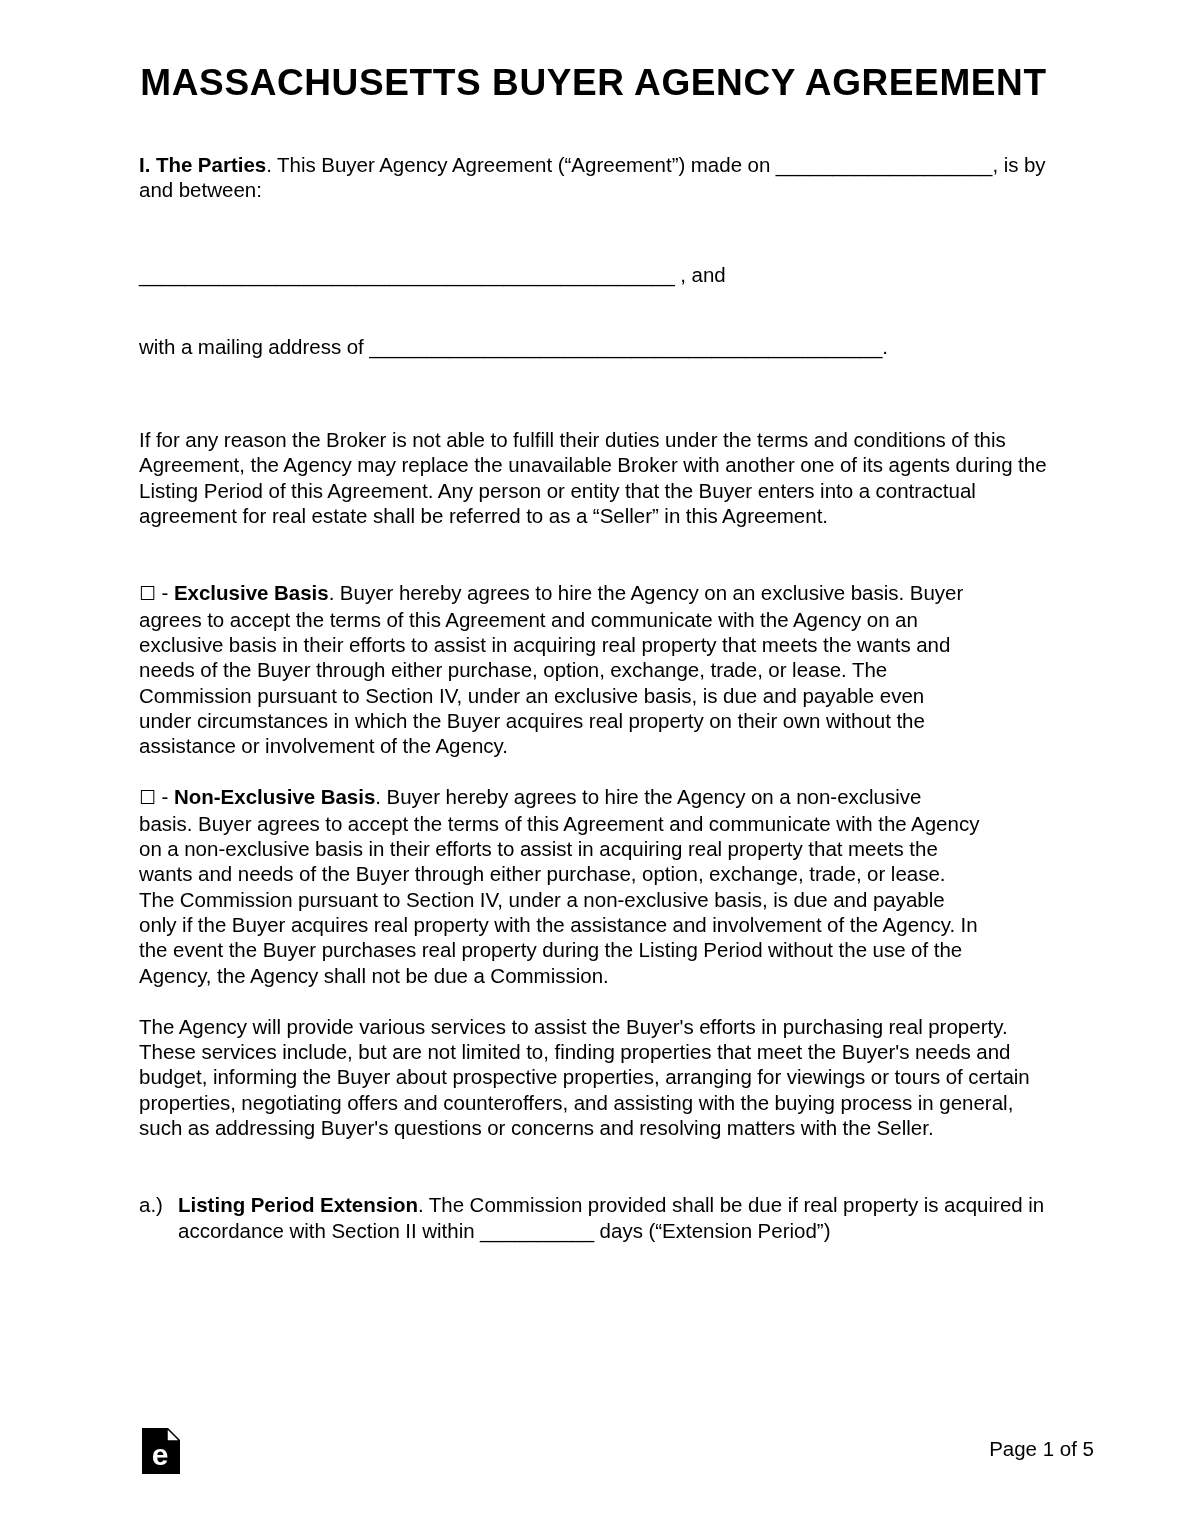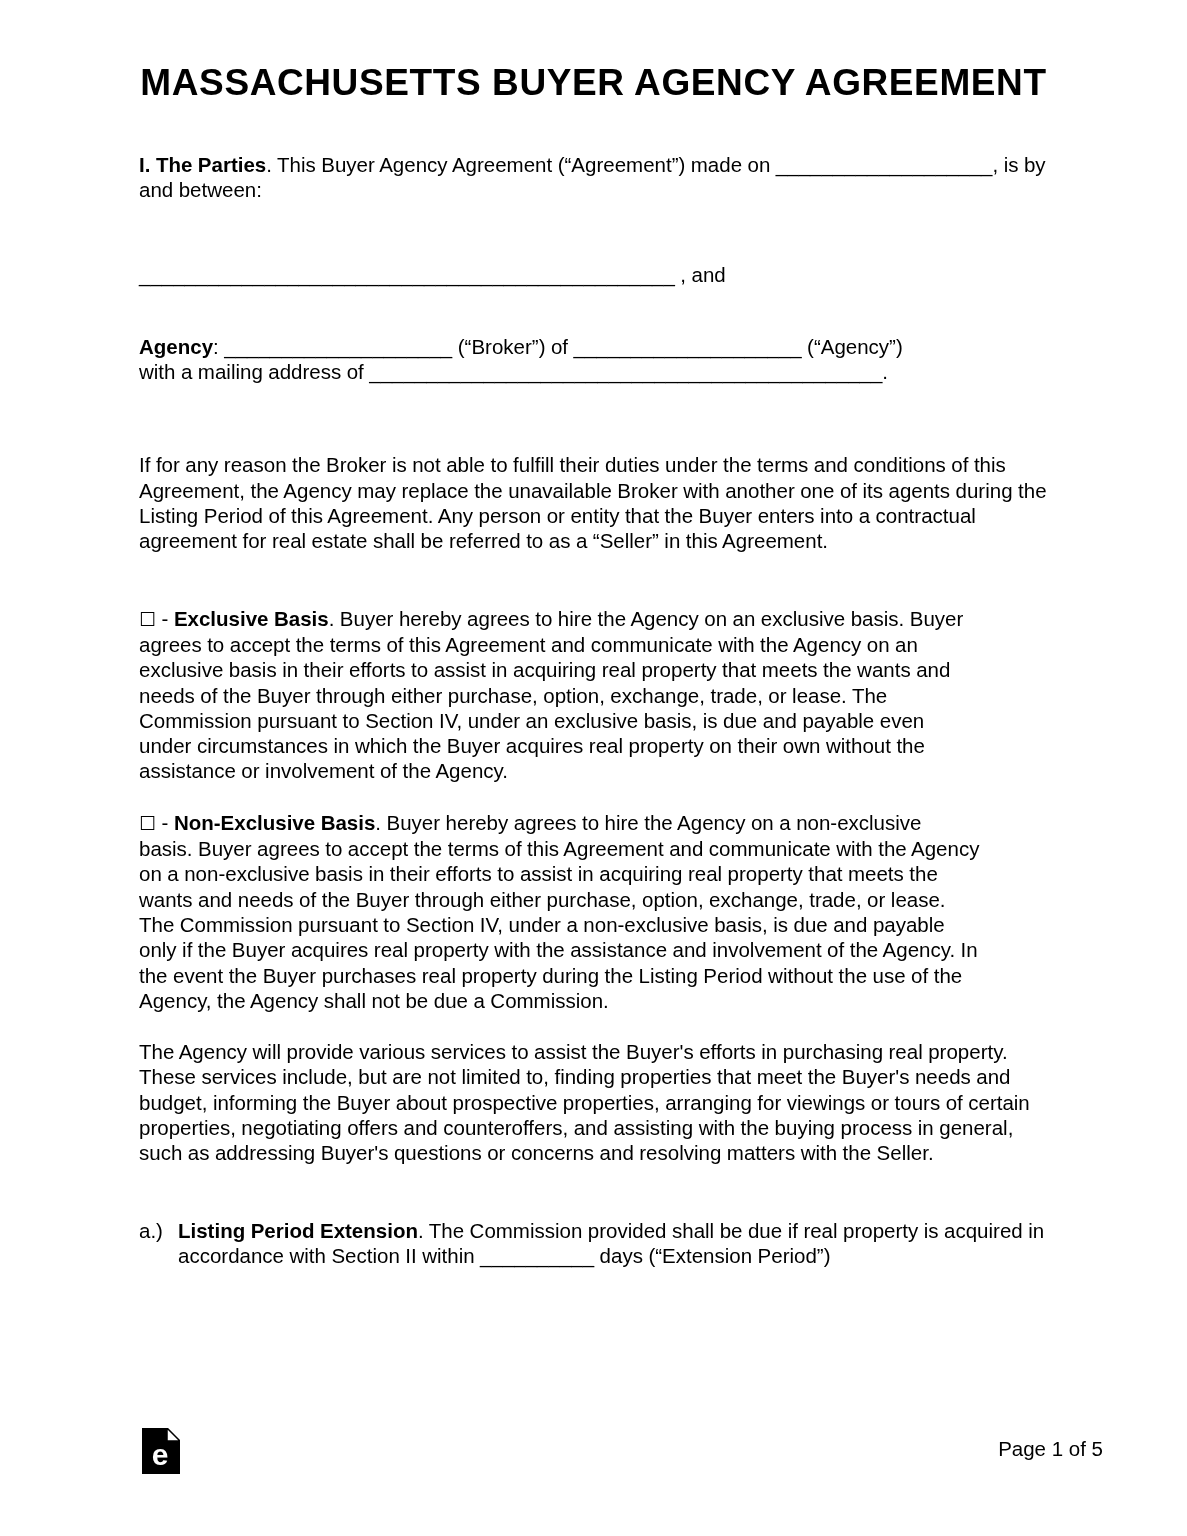--- a/index.html
+++ b/index.html
@@ -73,21 +73,21 @@
   }
   .logo {
     position: absolute;
     left: 142px;
     top: 4px;
     width: 38px;
     height: 46px;
   }
   .page-number {
     position: absolute;
-    right: 84px;
+    right: 93px;
     top: 12px;
     font-size: 20.5px;
     line-height: 26px;
     text-align: right;
     white-space: nowrap;
   }
 </style>
 </head>
 <body>
 
@@ -101,21 +101,20 @@
 
     <div class="gap-lg"></div>
 
 
     <div class="gap-sm"></div>
 
     <p class="para indent">_______________________________________________ , and</p>
 
     <div class="gap-xl"></div>
 
-    <p class="para indent"><b>Agency</b><span>: ____________________ (“Broker”) of ____________________ (“Agency”)</span></p>
 
     <p class="para indent">with a mailing address of _____________________________________________.</p>
 
     <div class="gap-lg"></div>
 
 
     <div class="gap-lg"></div>
 
     <p class="para">If for any reason the Broker is not able to fulfill their duties under the terms and conditions of this Agreement, the Agency may replace the unavailable Broker with another one of its agents during the Listing Period of this Agreement. Any person or entity that the Buyer enters into a contractual agreement for real estate shall be referred to as a “Seller” in this Agreement.</p>
 

